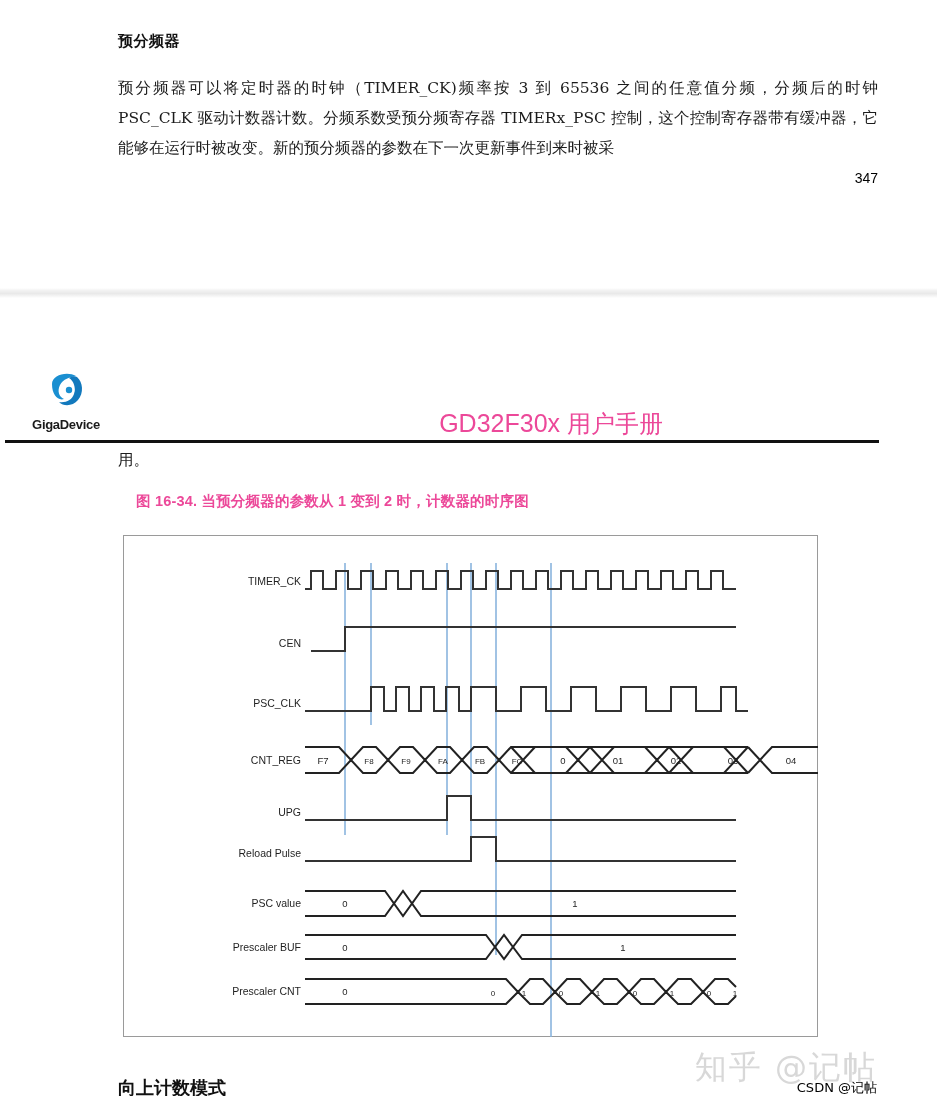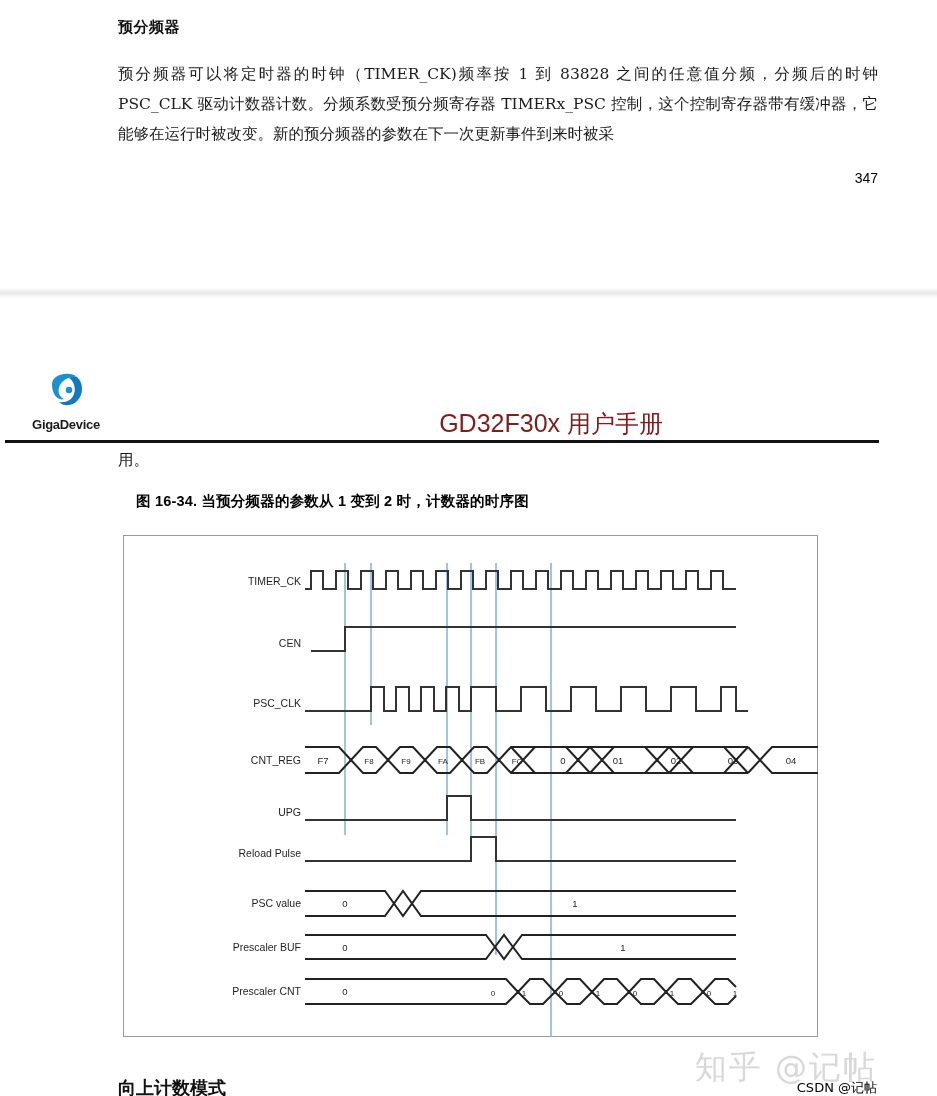--- a/index.html
+++ b/index.html
@@ -6,21 +6,21 @@
   body{
     width:937px;height:1096px;position:relative;background:#ffffff;
     font-family:"Liberation Sans","DejaVu Sans",sans-serif;
     color:#1a1a1a;overflow:hidden;
   }
   
   .top-block{position:absolute;left:118px;top:18px;width:760px;}
   .sec-heading{
     font-family:"DejaVu Serif","Liberation Serif",serif;
     font-weight:bold;font-size:15px;letter-spacing:.5px;color:#111;
-    margin:0 0 22px 0;
+    margin:14px 0 22px 0;
   }
   .body-para{
     font-family:"DejaVu Serif","Liberation Serif",serif;
     font-size:15.5px;line-height:30px;color:#1b1b1b;
     margin:0;text-align:justify;
   }
   .page-num{
     position:absolute;right:0;top:152px;
     font-family:"Liberation Sans",sans-serif;font-size:14px;color:#000000;
   }
@@ -30,33 +30,33 @@
   
   .doc-header{position:absolute;left:0;top:362px;width:751px;height:88px;}
   .logo-wrap{position:absolute;left:16px;top:8px;width:100px;text-align:center;}
   .logo-mark{width:46px;height:46px;margin:0 auto;display:block;}
   .logo-text{
     font-family:"Liberation Sans",sans-serif;font-weight:bold;
     font-size:13px;color:#1b1b1b;letter-spacing:-0.3px;margin-top:1px;
   }
   .header-title{
     position:absolute;right:88px;top:46px;
-    font-family:"Liberation Sans",sans-serif;font-size:25px;color:#7f1d1d;white-space:nowrap;
+    font-family:"Liberation Sans",sans-serif;font-size:25px;color:#ec4899;white-space:nowrap;
   }
   .header-title .cn{font-family:"DejaVu Serif","Liberation Serif",serif;font-size:24px;}
   .header-rule{position:absolute;left:5px;top:440px;width:874px;height:3px;background:#111;}
   
   .tail-line{
     position:absolute;left:118px;top:450px;
     font-family:"DejaVu Serif","Liberation Serif",serif;font-size:15.5px;color:#1b1b1b;
   }
   .fig-caption{
     position:absolute;left:118px;top:492px;
     font-family:"Liberation Sans","DejaVu Sans",sans-serif;
-    font-weight:bold;font-size:14.5px;color:#000000;letter-spacing:.2px;padding-left:18px;
+    font-weight:bold;font-size:14.5px;color:#ec4899;letter-spacing:.2px;padding-left:18px;
   }
   
   .fig-frame{
     position:absolute;left:123px;top:535px;width:695px;height:502px;
     border:1.5px solid #9a9a9a;background:#fff;box-sizing:border-box;
   }
   .fig-svg{position:absolute;left:123px;top:535px;width:695px;height:502px;}
   
   .bottom-heading{
     position:absolute;left:118px;top:1076px;
@@ -74,21 +74,21 @@
     font-family:"DejaVu Sans","Liberation Sans",sans-serif;
     font-size:13px;color:#000000;white-space:nowrap;
   }
   text{font-family:"Liberation Sans","DejaVu Sans",sans-serif;}
 </style>
 </head>
 <body>
 
 <div class="top-block">
   <h2 class="sec-heading">预分频器</h2>
-  <p class="body-para">预分频器可以将定时器的时钟（TIMER_CK)频率按 1 到 83828 之间的任意值分频，分频后的时钟 PSC_CLK 驱动计数器计数。分频系数受预分频寄存器 TIMERx_PSC 控制，这个控制寄存器带有缓冲器，它能够在运行时被改变。新的预分频器的参数在下一次更新事件到来时被采</p>
+  <p class="body-para">预分频器可以将定时器的时钟（TIMER_CK)频率按 3 到 65536 之间的任意值分频，分频后的时钟 PSC_CLK 驱动计数器计数。分频系数受预分频寄存器 TIMERx_PSC 控制，这个控制寄存器带有缓冲器，它能够在运行时被改变。新的预分频器的参数在下一次更新事件到来时被采</p>
   <div class="page-num">347</div>
 </div>
 
 <div class="sep-band"></div>
 
 <div class="doc-header">
   <div class="logo-wrap">
     <svg class="logo-mark" viewBox="0 0 46 46">
       <path d="M9 14 C9 5, 24 1, 33 6 C27 7, 20 9, 17 15 C14 21, 16 27, 21 29 C15 31, 9 25, 9 14 Z" fill="#1a8fd1"></path>
       <path d="M34 7 C40 12, 41 23, 35 30 C30 36, 21 37, 16 32 C23 33, 29 30, 31 24 C33 18, 31 11, 26 8 C29 6, 32 6, 34 7 Z" fill="#1279bd"></path>

